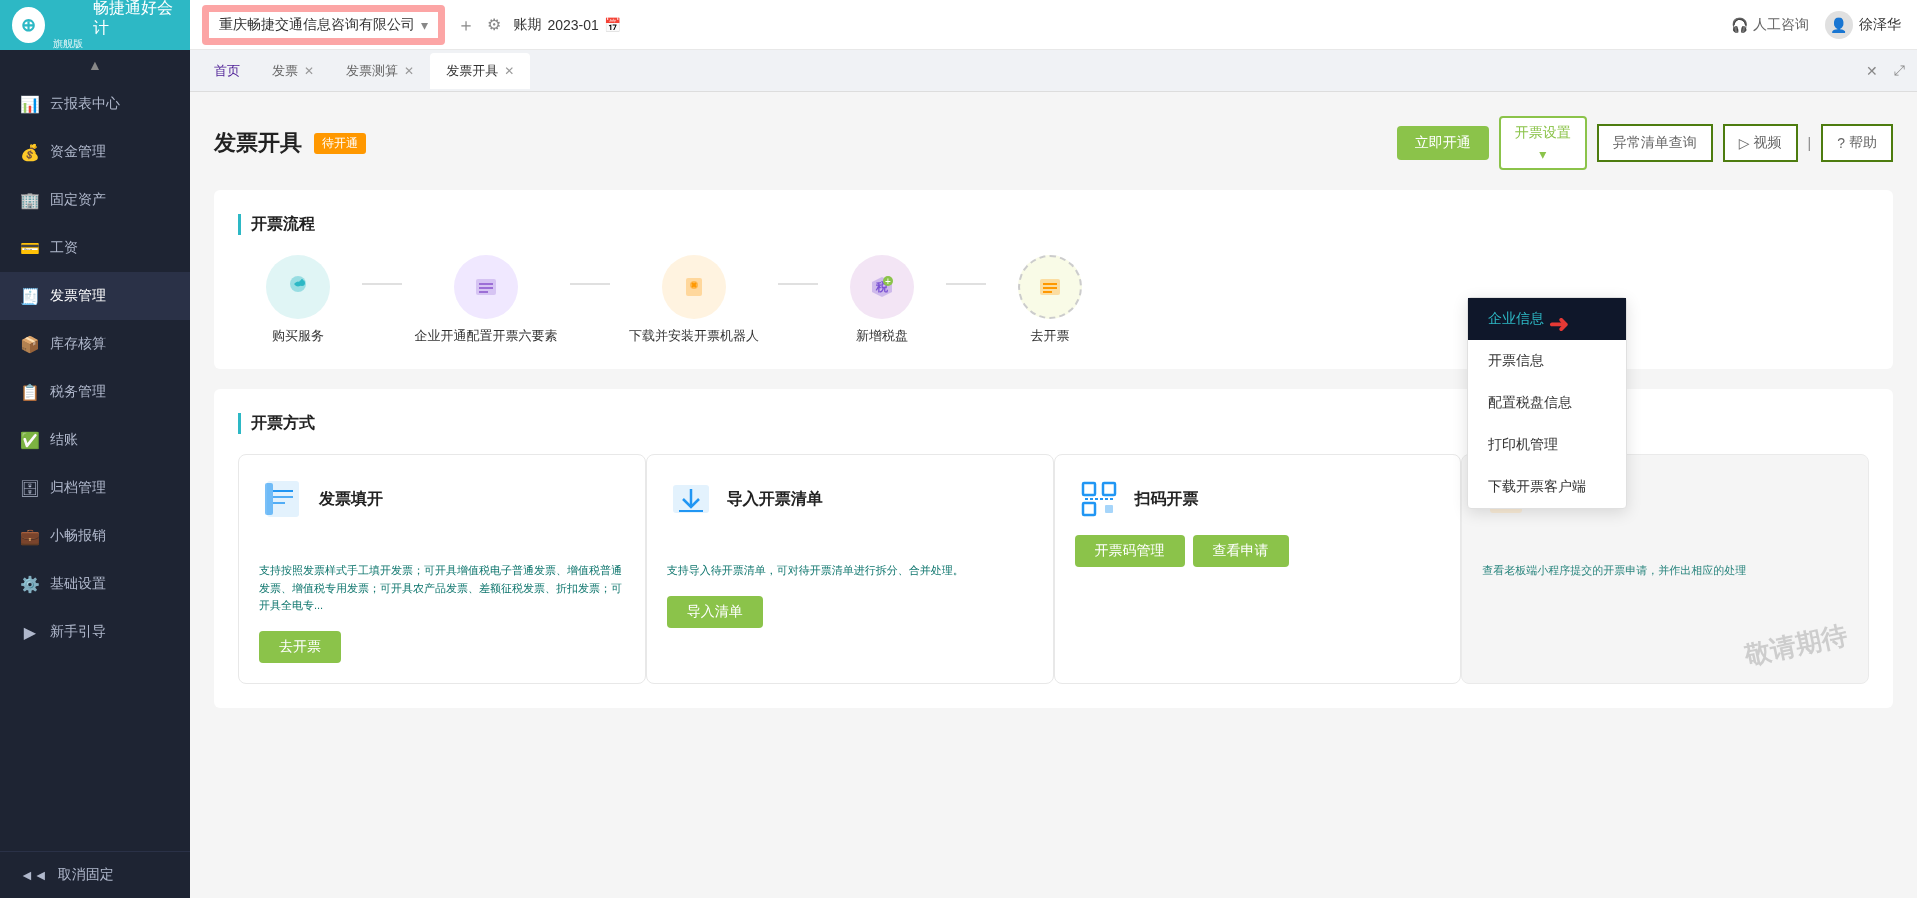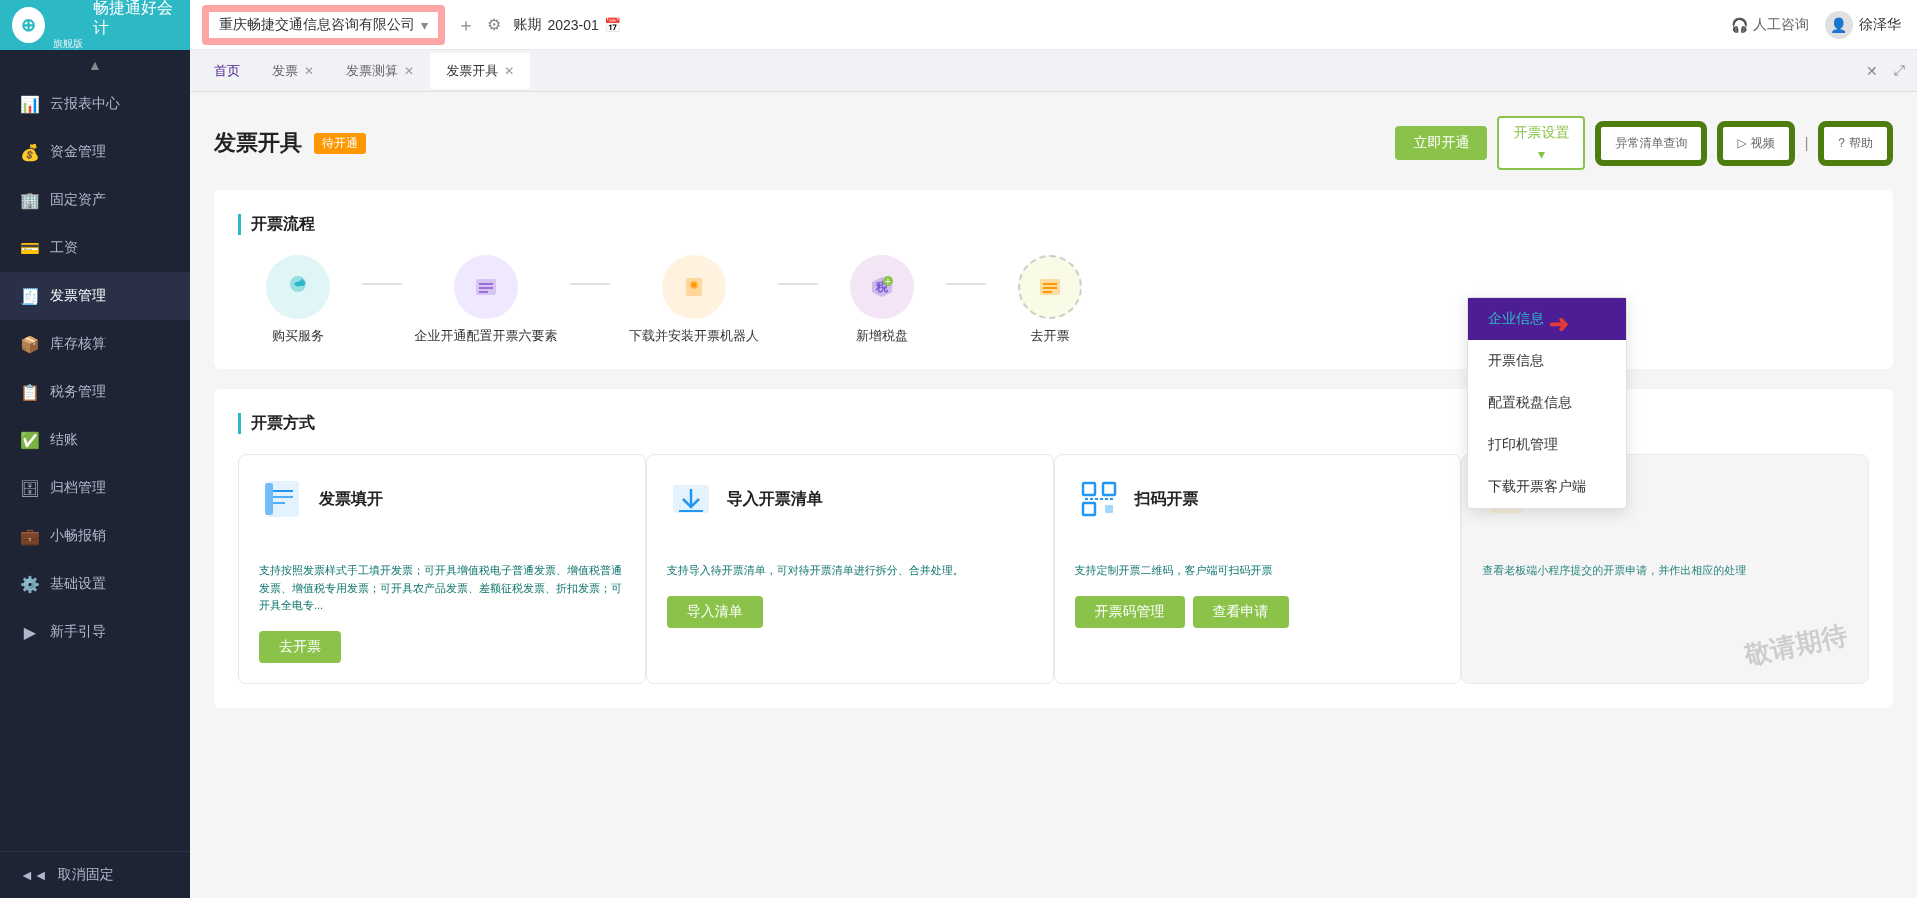--- a/index.html
+++ b/index.html
@@ -50,21 +50,21 @@
     
     .page-content { flex: 1; overflow-y: auto; padding: 24px 24px; background: #f5f5f5; position: relative; }
     
     
     .page-title-row { display: flex; align-items: center; gap: 12px; margin-bottom: 20px; }
     .page-title { font-size: 22px; font-weight: bold; color: #222; }
     .status-badge { background: #ff9800; color: #fff; font-size: 12px; padding: 2px 8px; border-radius: 3px; }
     .title-actions { margin-left: auto; display: flex; align-items: center; gap: 10px; }
     .btn-primary { background: #8bc34a; color: #fff; border: none; border-radius: 4px; padding: 8px 18px; font-size: 14px; cursor: pointer; font-weight: 500; }
     .btn-outline-green { background: #fff; color: #8bc34a; border: 2px solid #8bc34a; border-radius: 4px; padding: 6px 14px; font-size: 14px; cursor: pointer; display: flex; align-items: center; gap: 4px; font-weight: 500; flex-direction: column; }
-    .btn-outline-gray { background: #fff; color: #666; border: 6px solid #4d7c0f; border-radius: 8px; padding: 8px 14px; font-size: 12px; cursor: pointer; display: flex; align-items: center; gap: 4px; }
+    .btn-outline-gray { background: #fff; color: #666; border: 2px solid #4d7c0f; border-radius: 0; padding: 8px 14px; font-size: 14px; cursor: pointer; display: flex; align-items: center; gap: 4px; }
     
     
     .section { background: #fff; border-radius: 6px; padding: 24px; margin-bottom: 20px; }
     .section-title { font-size: 16px; font-weight: bold; color: #222; margin-bottom: 20px; border-left: 3px solid #2db8c5; padding-left: 10px; }
     
     
     .flow-steps { display: flex; align-items: center; gap: 0; }
     .flow-step { display: flex; flex-direction: column; align-items: center; gap: 8px; min-width: 120px; }
     .step-circle { width: 64px; height: 64px; border-radius: 50%; display: flex; align-items: center; justify-content: center; font-size: 24px; }
     .step-circle.teal { background: #e0f5f5; color: #2db8c5; }
@@ -80,21 +80,21 @@
     .method-card.disabled { background: #f5f5f5; opacity: 0.9; }
     .method-header { display: flex; align-items: center; gap: 12px; margin-bottom: 12px; }
     .method-icon { width: 48px; height: 48px; display: flex; align-items: center; justify-content: center; font-size: 28px; }
     .method-title { font-size: 16px; font-weight: bold; color: #222; }
     .method-desc { font-size: 11px; color: #0f766e; line-height: 1.6; margin-bottom: 16px; margin-top: 39px; }
     .method-btn { background: #8bc34a; color: #fff; border: none; border-radius: 4px; padding: 7px 20px; font-size: 14px; cursor: pointer; }
 
     
     .dropdown-menu { position: absolute; top: 205px; right: 290px; background: #fff; border: 1px solid #e0e0e0; border-radius: 4px; box-shadow: 0 4px 16px rgba(0,0,0,0.12); z-index: 100; width: 160px; }
     .dropdown-item { padding: 12px 20px; cursor: pointer; font-size: 14px; color: #333; }
-    .dropdown-item.highlighted { background: #4c1d95; color: #2db8c5; }
+    .dropdown-item.highlighted { background: #0f172a; color: #2db8c5; }
     
     
     .top-bar-plus { color: #888; cursor: pointer; font-size: 18px; }
     .top-bar-settings { color: #888; cursor: pointer; font-size: 16px; }
   </style>
 </head>
 <body>
 
 <div class="app-container">
 
@@ -363,21 +363,20 @@
                   <svg width="44" height="44" viewBox="0 0 44 44">
                       <rect x="6" y="6" width="12" height="12" rx="1" stroke="#2196f3" stroke-width="2.5" fill="none"></rect>
                       <rect x="26" y="6" width="12" height="12" rx="1" stroke="#2196f3" stroke-width="2.5" fill="none"></rect>
                       <rect x="6" y="26" width="12" height="12" rx="1" stroke="#2196f3" stroke-width="2.5" fill="none"></rect>
                       <line x1="8" y1="22" x2="36" y2="22" stroke="#2196f3" stroke-width="2" stroke-dasharray="3 2"></line>
                       <rect x="28" y="28" width="8" height="8" rx="1" fill="#2196f3" opacity="0.4"></rect>
                     </svg>
                 </div>
                 <span class="method-title">扫码开票</span>
               </div>
-              <div class="method-desc">支持定制开票二维码，客户端可扫码开票</div>
               <div style="display:flex; gap:8px;">
                 <button class="method-btn">开票码管理</button>
                 <button class="method-btn">查看申请</button>
               </div>
             </div>
 
             <div class="method-card disabled" style="position:relative; overflow:hidden;">
               <div class="method-header">
                 <div class="method-icon">
                   <svg width="44" height="44" viewBox="0 0 44 44">

